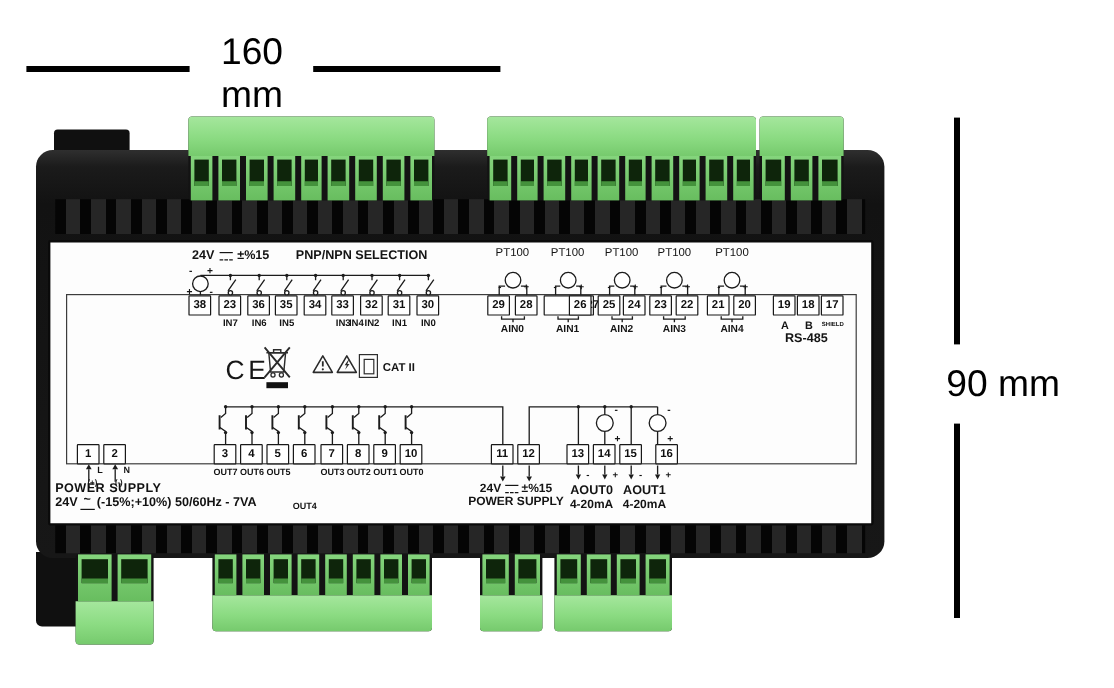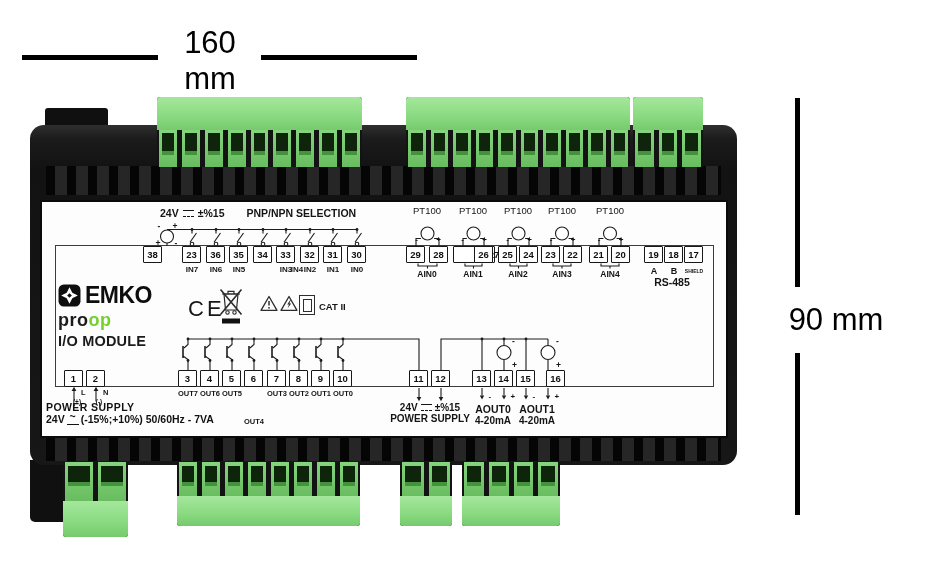--- a/index.html
+++ b/index.html
@@ -369,21 +369,21 @@
           <path d="M32,199.5 V189 M54,199.5 V189"></path>
           <polygon points="29.6,189 34.4,189 32,184.8"></polygon>
             <polygon points="51.6,189 56.4,189 54,184.8"></polygon>
           <text x="39" y="192.5" font-size="7.5">L</text>
           <text x="35" y="202" text-anchor="middle" font-size="6.5">(+)</text>
           <text x="61" y="192.5" font-size="7.5">N</text>
           <text x="57" y="202" text-anchor="middle" font-size="6.5">(-)</text>
         </g>
       </svg>
 
-      <div class="tb tb-top" style="left:101px;">38</div>
+      <div class="tb tb-top" style="left:115px;">38</div>
       <div class="tb tb-top" style="left:140px;">23</div>
       <div class="tb tb-top" style="left:164px;">36</div>
       <div class="tb tb-top" style="left:187px;">35</div>
       <div class="tb tb-top" style="left:211px;">34</div>
       <div class="tb tb-top" style="left:234px;">33</div>
       <div class="tb tb-top" style="left:258px;">32</div>
       <div class="tb tb-top" style="left:281px;">31</div>
       <div class="tb tb-top" style="left:305px;">30</div>
 
       <div class="dlab in-lab" style="left:138px;">IN7</div>
@@ -419,32 +419,20 @@
       <div class="dlab ain-lab" style="left:546px;">AIN4</div>
 
       <div class="tb tb-top" style="left:602px;">19</div>
       <div class="tb tb-top" style="left:622px;">18</div>
       <div class="tb tb-top" style="left:642px;">17</div>
       <div class="dlab pin-lab" style="left:602px;">A</div>
       <div class="dlab pin-lab" style="left:622px;">B</div>
       <div class="dlab shield-lab" style="left:639px;">SHIELD</div>
       <div class="dlab" style="left:603px;top:74px;width:54px;font-size:10.5px;">RS-485</div>
 
-      <div id="brand">
-        <div class="logo-row">
-          <svg width="23" height="23" viewBox="0 0 22 22">
-            <rect x="0.5" y="0.5" width="21" height="21" rx="5" fill="#0f0f0f"></rect>
-            <path d="M11,3 L13.7,8.3 L19,11 L13.7,13.7 L11,19 L8.3,13.7 L3,11 L8.3,8.3 Z" fill="#ffffff"></path>
-            <rect x="9.4" y="9.4" width="3.2" height="3.2" fill="#0f0f0f" transform="rotate(45 11 11)"></rect>
-          </svg>
-          <span class="emko-text">EMKO</span>
-        </div>
-        <div id="proop"><span class="pro">pro</span><span class="op">op</span></div>
-        <div id="io-module">I/O MODULE</div>
-      </div>
 
       <div class="ce-text">CE</div>
       <svg class="abs" style="left:176px;top:78px;z-index:3;" width="26" height="46" viewBox="0 0 26 46">
         <path d="M6,14 H20 L18.5,30 H7.5 Z" fill="none" stroke="#2b2b2b" stroke-width="1.2"></path>
         <path d="M4,14 H22 M10,14 V11.4 H16 V14" fill="none" stroke="#2b2b2b" stroke-width="1.2"></path>
         <circle cx="9.5" cy="32.5" r="1.7" fill="none" stroke="#2b2b2b" stroke-width="1.1"></circle>
         <circle cx="16.5" cy="32.5" r="1.7" fill="none" stroke="#2b2b2b" stroke-width="1.1"></circle>
         <path d="M2.5,9.5 L23.5,34.5 M23.5,9.5 L2.5,34.5" stroke="#2b2b2b" stroke-width="1.6" fill="none"></path>
         <rect x="4" y="38.5" width="18" height="5" fill="#111"></rect>
       </svg>

